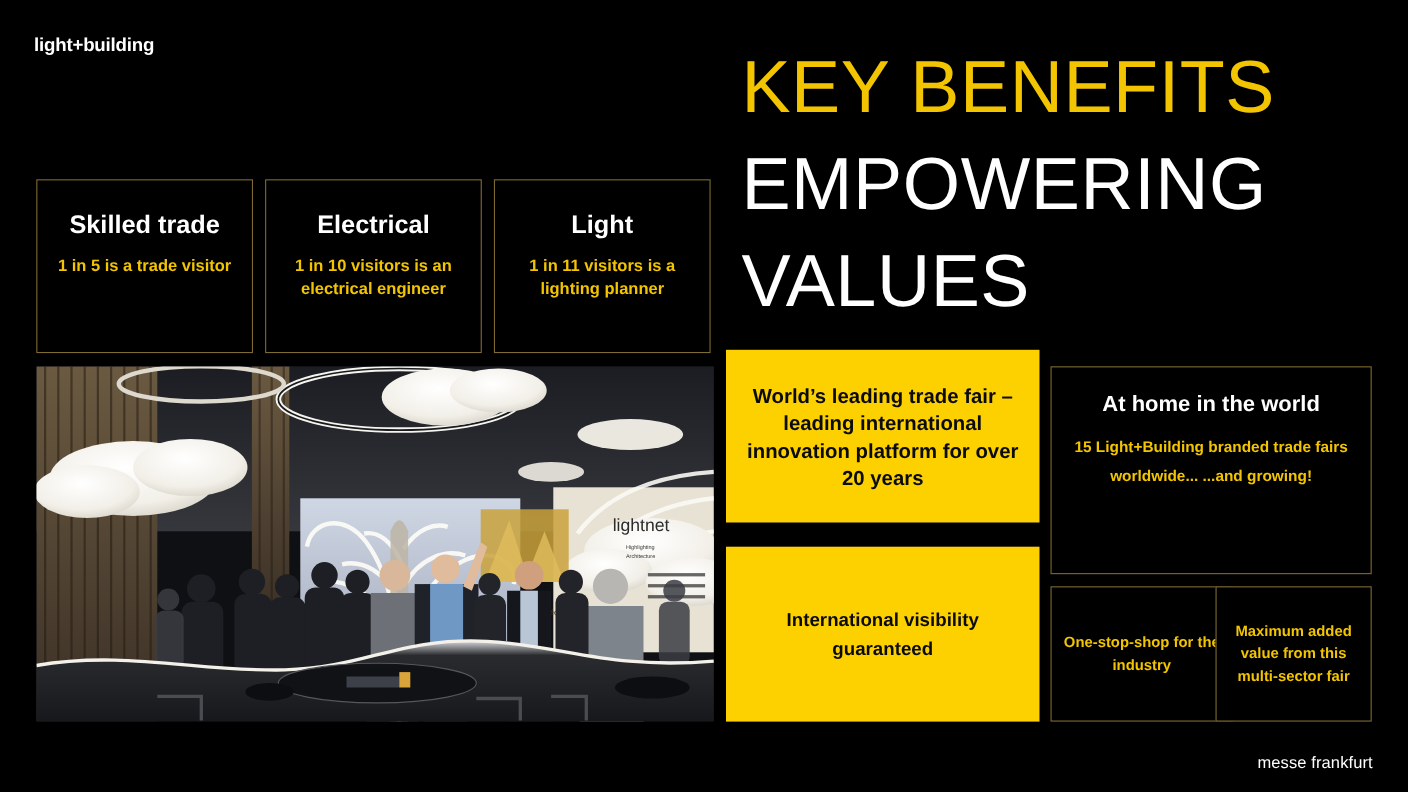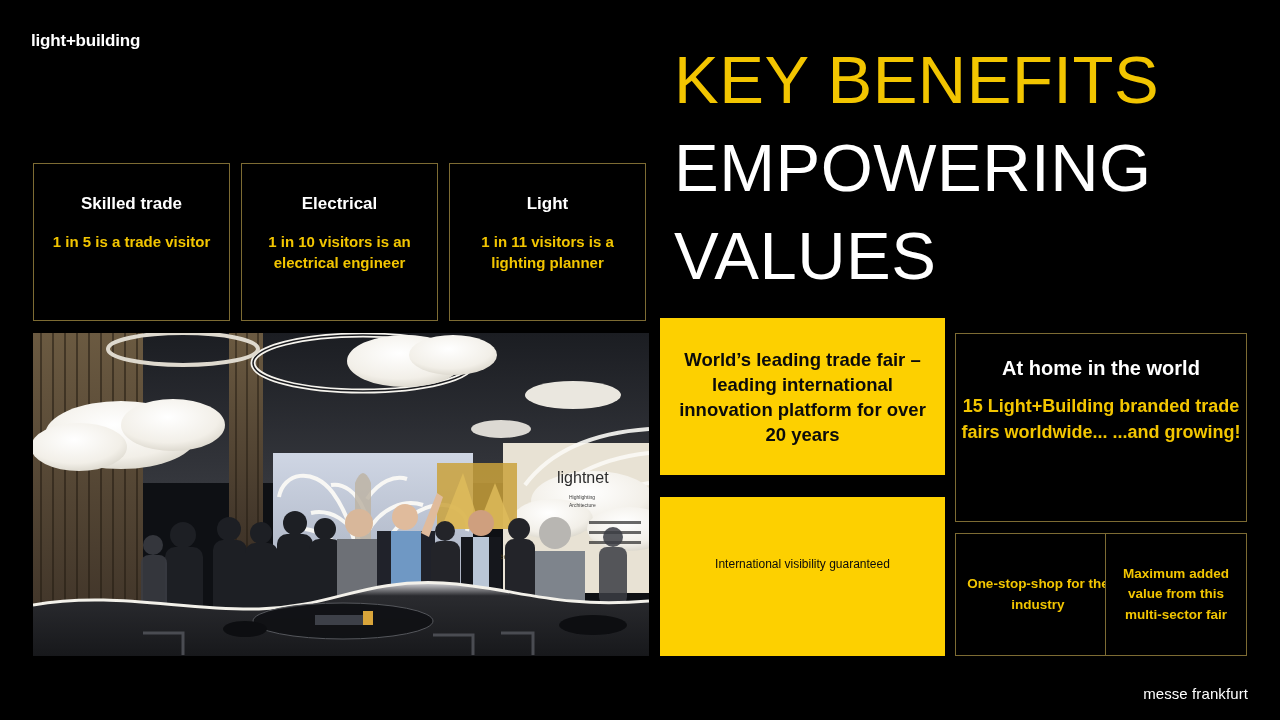--- a/index.html
+++ b/index.html
@@ -55,21 +55,21 @@
     align-items: center;
     justify-content: flex-start;
     padding-top: 26px;
   }
   #card-skilled    { left: 33px;  width: 197px; }
   #card-electrical { left: 241px; width: 197px; }
   #card-light      { left: 449px; width: 197px; }
 
   .stat-title {
     color: #ffffff;
-    font-size: 17px;
+    font-size: 23px;
     font-weight: bold;
     line-height: 28px;
     text-align: right;
   }
   .stat-sub {
     margin-top: 13px;
     color: #F2C500;
     font-size: 15px;
     font-weight: bold;
     line-height: 21px;
@@ -109,22 +109,22 @@
     padding: 0 12px;
   }
   #box-visibility {
     left: 660px; top: 497px;
     width: 285px; height: 159px;
     align-items: flex-start;
     padding-top: 54px;
   }
   #box-visibility .txt {
     color: #0b0b0b;
-    font-size: 12px;
-    font-weight: normal;
+    font-size: 17px;
+    font-weight: bold;
     line-height: 26px;
     padding: 0 12px;
   }
 
   
   .dark-box {
     position: absolute;
     border: 1px solid #7d6b33;
     background: #000;
     text-align: center;
@@ -136,21 +136,21 @@
   }
   #box-athome .hd {
     color: #ffffff;
     font-size: 20px;
     font-weight: bold;
     line-height: 28px;
   }
   #box-athome .bd {
     margin-top: 12px;
     color: #F2C500;
-    font-size: 18px;
+    font-size: 14px;
     font-weight: bold;
     line-height: 25.5px;
   }
 
   #box-onestop {
     left: 955px; top: 533px;
     width: 166px; height: 123px;
     display: flex; align-items: center; justify-content: center;
   }
   #box-maximum {

